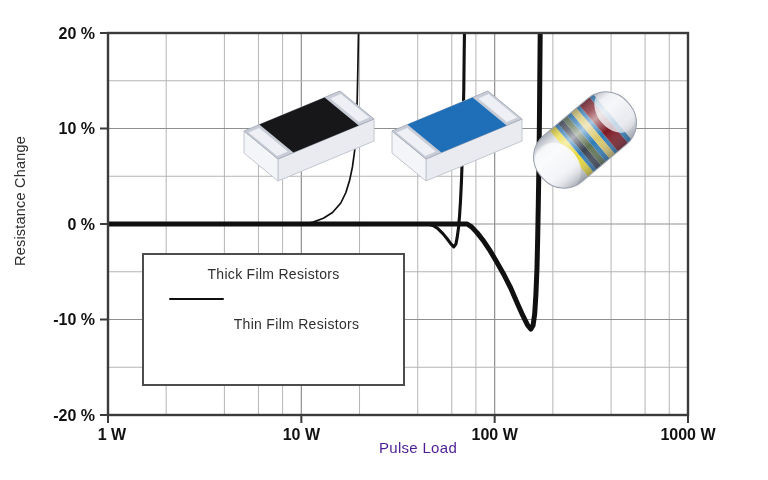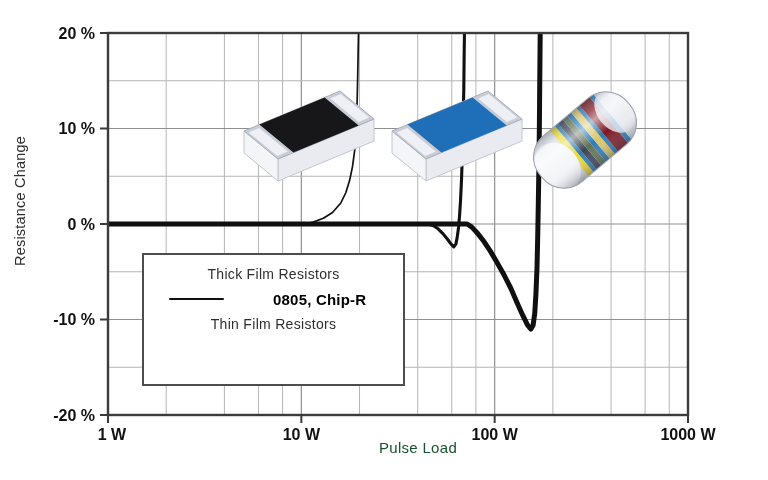--- a/index.html
+++ b/index.html
@@ -8,21 +8,21 @@
     font-family:"Liberation Sans","DejaVu Sans",sans-serif;
   }
   svg{position:absolute;left:0;top:0;}
   .axis-title-y{
     position:absolute;left:-85px;top:193px;width:210px;text-align:center;
     transform:rotate(-90deg);transform-origin:center;
     font-size:14.5px;color:#2d2d2d;letter-spacing:0.2px;
   }
   .axis-title-x{
     position:absolute;left:318px;top:439px;width:200px;text-align:center;
-    font-size:15px;color:#14532d;letter-spacing:0.3px;
+    font-size:15px;color:#4c1d95;letter-spacing:0.3px;
   }
   .legend{
     position:absolute;left:122px;top:253px;width:263px;height:133px;
     background:#ffffff;border:2px solid #4d4d4d;box-sizing:border-box;margin-left:20px;
   }
   .legend-row{position:absolute;left:0;width:100%;height:18px;display:flex;align-items:center;}
   .legend-header{justify-content:center;font-size:14px;color:#2f2f2f;letter-spacing:0.3px;}
   .legend-line{position:absolute;left:25px;width:55px;background:#101010;border-radius:1px;}
   .legend-item-label{position:absolute;left:129px;font-weight:bold;color:#000;font-size:15px;letter-spacing:0.2px;}
 </style>
@@ -134,19 +134,18 @@
       </g>
     </svg>
   <div class="axis-title-y">Resistance Change</div>
   <div class="axis-title-x">Pulse Load</div>
   <div class="legend" id="legend">
       <div class="legend-row legend-header" style="top: 10px;">
         <span>Thick Film Resistors</span>
       </div>
       <div class="legend-row" style="top: 35px;">
         <span class="legend-line" style="height: 2px;"></span>
-        <span class="legend-item-label">0805, Chip-R</span>
       </div>
-      <div class="legend-row legend-header" style="top: 60px;">
+      <div class="legend-row legend-header" style="top: 60px; padding-left: 23px;">
         <span>Thin Film Resistors</span>
       </div>
     </div>
 </div>
 
 </body></html>

